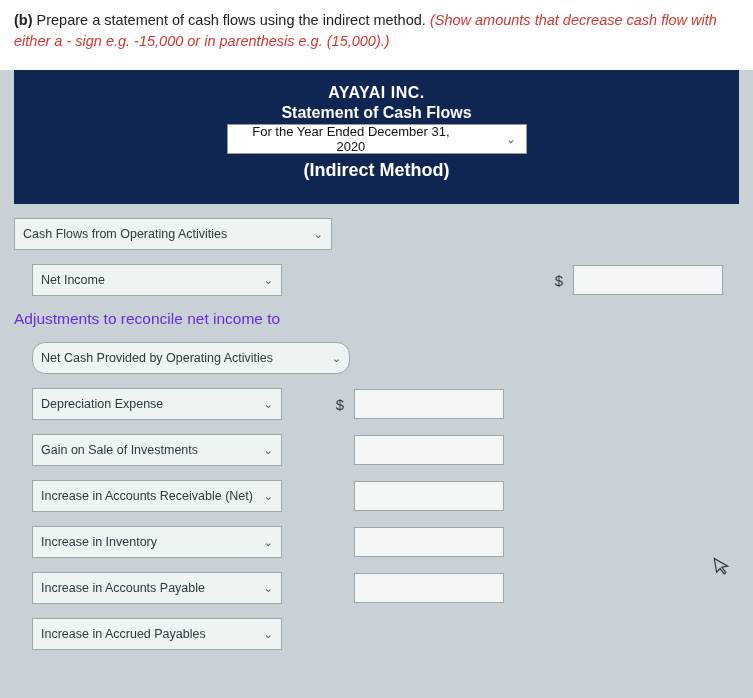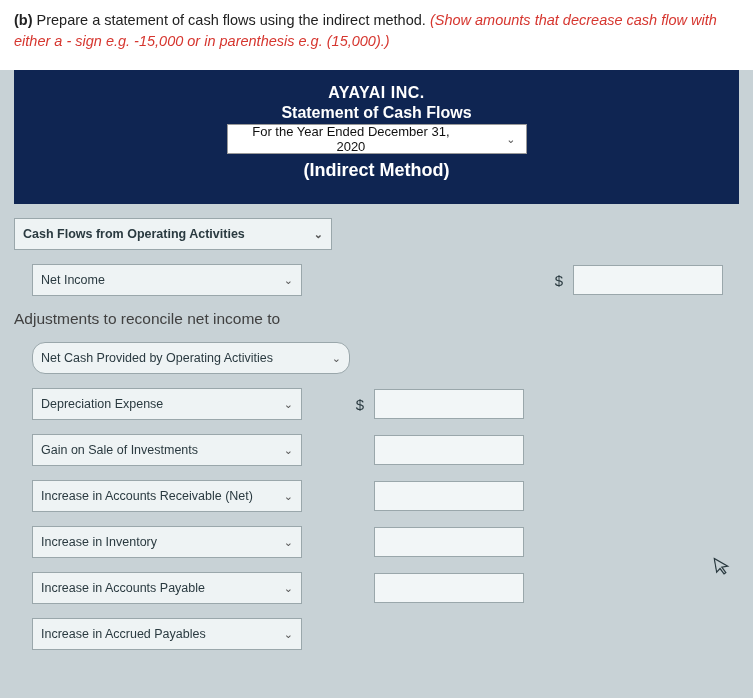--- a/index.html
+++ b/index.html
@@ -79,38 +79,38 @@
     background: #eef3f4;
     border: 1px solid #9aa7ab;
     height: 32px;
     display: inline-flex;
     align-items: center;
     justify-content: space-between;
     padding: 0 8px;
     font-size: 12.5px;
     color: #2a3a40;
   }
-  .dd.w1 { width: 318px; font-weight: bold; }
-  .dd.w2 { width: 270px; margin-left: 18px; }
+  .dd.w1 { width: 318px; }
+  .dd.w2 { width: 250px; margin-left: 18px; }
   .dd.w3 { width: 318px; margin-left: 18px; border-radius: 13px; }
   .dollar {
     font-size: 15px;
     color: #2a3a40;
     width: 16px;
     text-align: center;
   }
   .input {
     background: #f2f6f7;
     border: 1px solid #9aa7ab;
     height: 30px;
     width: 150px;
   }
   .subhead {
     font-size: 15.5px;
-    color: #404040;
+    color: #6d28d9;
     margin: 6px 0 14px 0;
   }
   .right-group {
     display: flex;
     align-items: center;
     gap: 6px;
     margin-left: auto;
     padding-right: 16px;
   }
   .mid-group {

